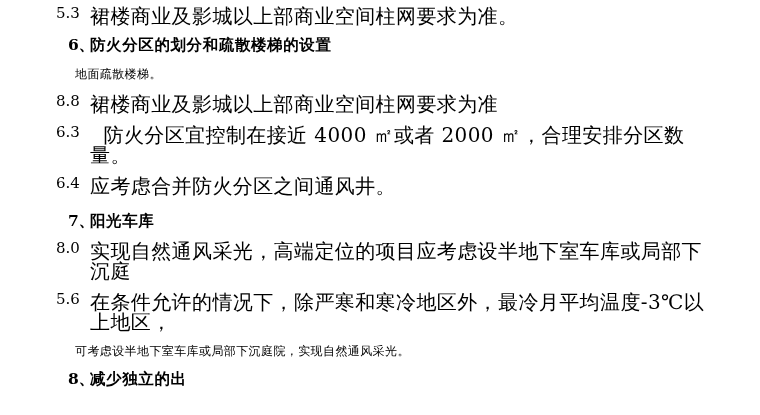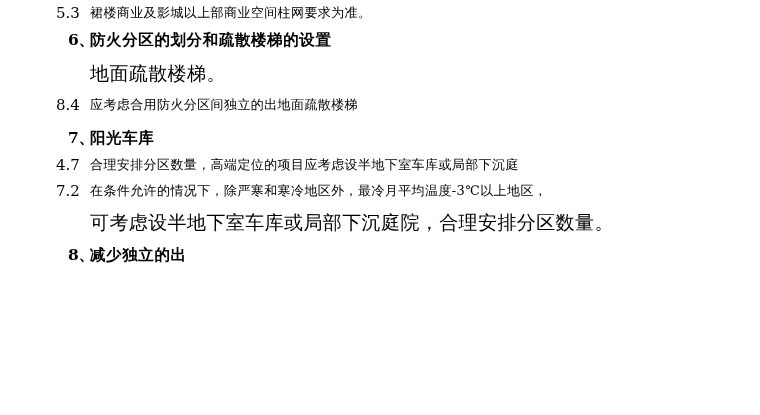--- a/index.html
+++ b/index.html
@@ -38,25 +38,25 @@
   }
   
   .para {
     margin-bottom: 11px;
   }
   .para .num {
     width: 34px;
     font-size: 15px;
   }
   .para .txt {
-    font-size: 13px;
+    font-size: 20px;
   }
   .cont {
-    margin-left: 34px;
-    font-size: 19px;
+    margin-left: 19px;
+    font-size: 12px;
     letter-spacing: 0.4px;
     margin-bottom: 11px;
   }
   
   .head {
     display: flex;
     align-items: flex-start;
     font-weight: bold;
     font-size: 15.5px;
     margin-bottom: 13px;
@@ -94,42 +94,50 @@
 
   <div class="line head gap-before-sm">
     <span class="num">6、</span>
     <span class="txt">防火分区的划分和疏散楼梯的设置</span>
   </div>
 
 
   <div class="cont">地面疏散楼梯。</div>
 
   <div class="line para">
-    <span class="num">8.4</span>
-    <span class="txt">应考虑合用防火分区间独立的出地面疏散楼梯</span>
+    <span class="num">8.8</span>
+    <span class="txt">裙楼商业及影城以上部商业空间柱网要求为准</span>
   </div>
 
+  <div class="line para">
+    <span class="num">6.3</span>
+    <span class="txt nowrap-sp">  防火分区宜控制在接近 4000 ㎡或者 2000 ㎡，合理安排分区数量。</span>
+  </div>
 
+  <div class="line para">
+    <span class="num">6.4</span>
+    <span class="txt">应考虑合并防火分区之间通风井。</span>
+  </div>
 
   <div class="line head gap-before">
     <span class="num">7、</span>
     <span class="txt">阳光车库</span>
   </div>
 
   <div class="line para">
-    <span class="num">4.7</span>
-    <span class="txt">合理安排分区数量，高端定位的项目应考虑设半地下室车库或局部下沉庭</span>
+    <span class="num">8.0</span>
+    <span class="txt">实现自然通风采光，高端定位的项目应考虑设半地下室车库或局部下沉庭</span>
   </div>
 
 
   <div class="line para">
-    <span class="num">7.2</span>
+    <span class="num">5.6</span>
     <span class="txt">在条件允许的情况下，除严寒和寒冷地区外，最冷月平均温度-3℃以上地区，</span>
   </div>
 
-  <div class="cont">可考虑设半地下室车库或局部下沉庭院，合理安排分区数量。</div>
+  <div class="cont">可考虑设半地下室车库或局部下沉庭院，实现自然通风采光。</div>
 
   <div class="line head">
     <span class="num">8、</span>
     <span class="txt">减少独立的出</span>
   </div>
 
 </div>
 
 </body></html>

